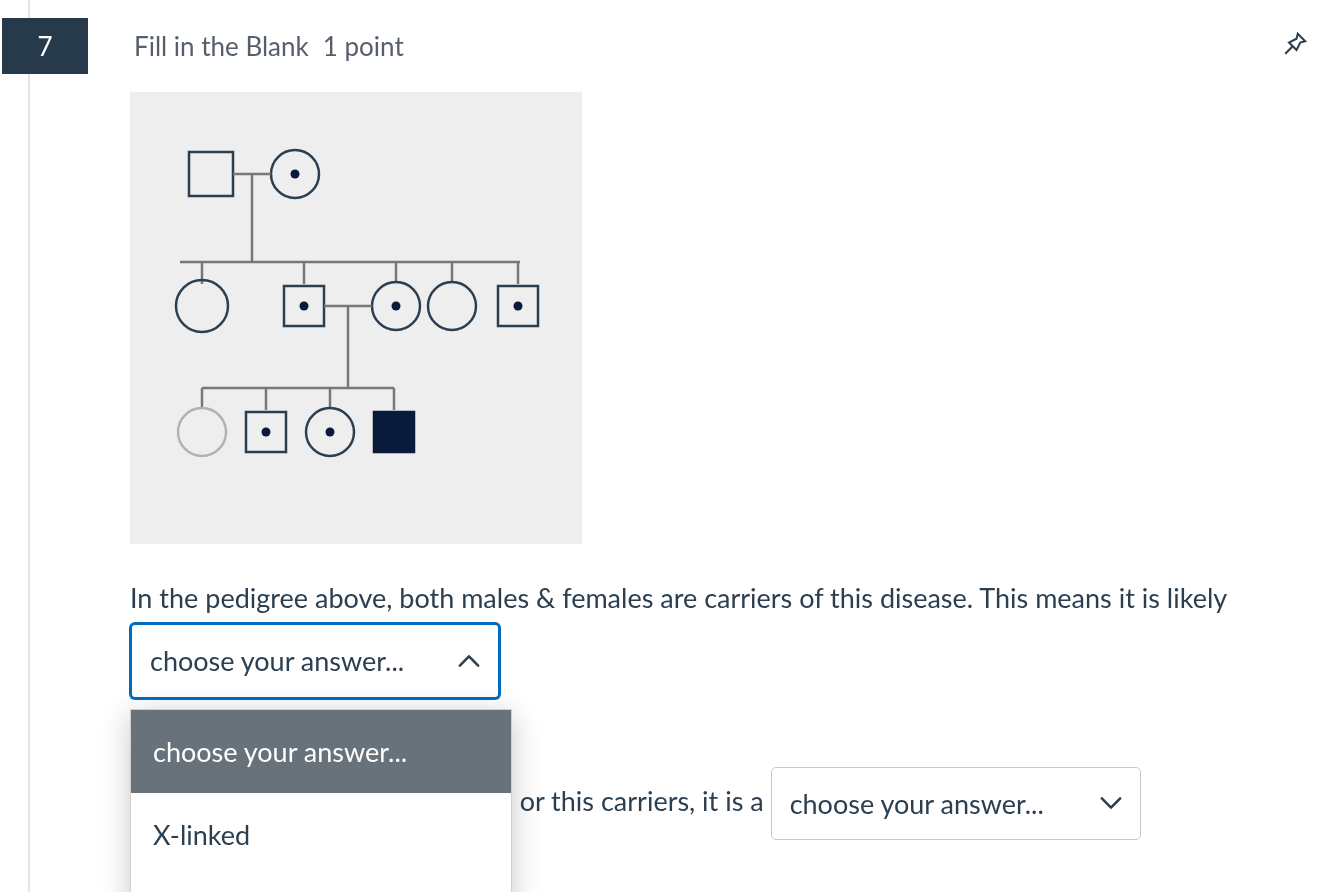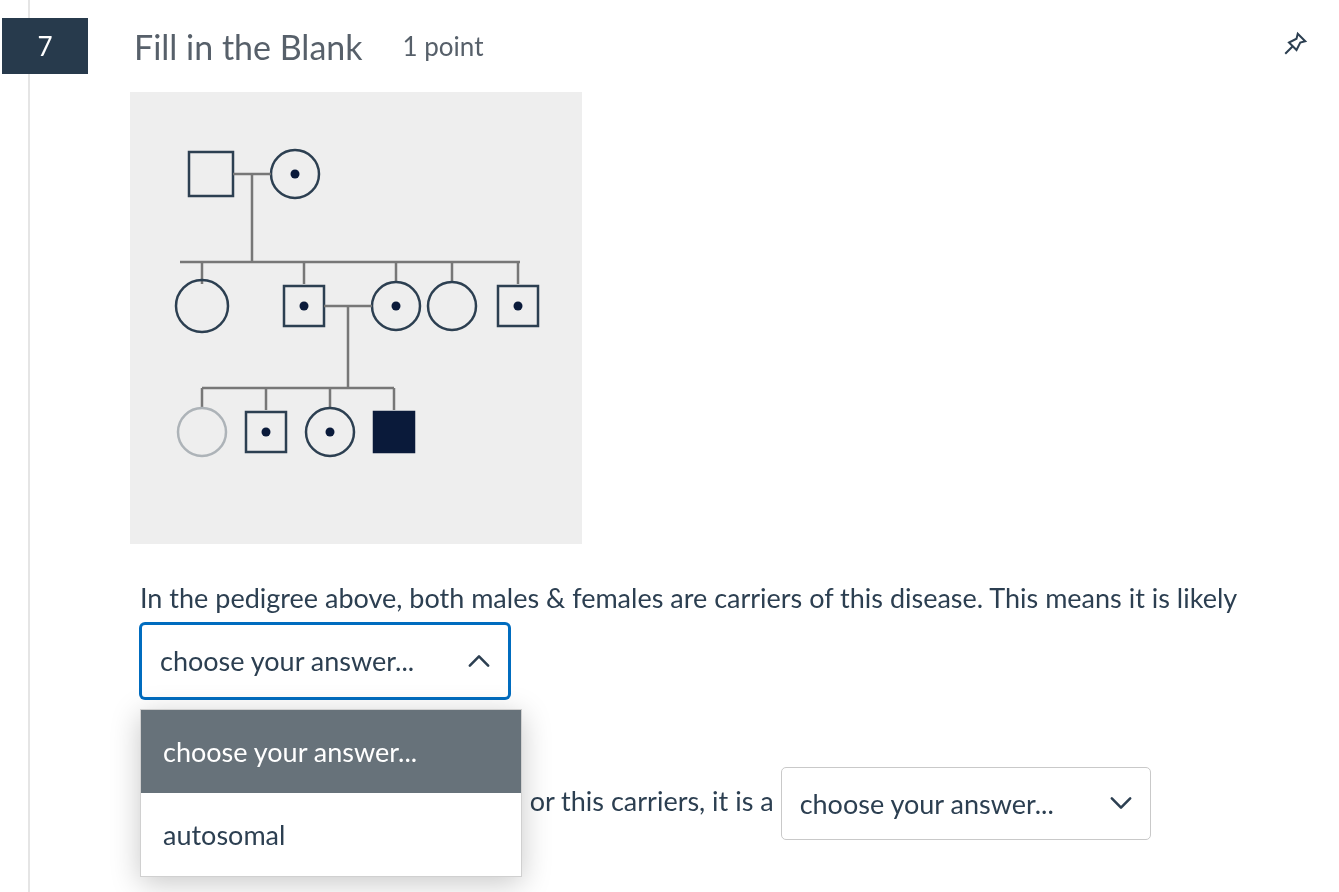--- a/index.html
+++ b/index.html
@@ -27,28 +27,28 @@
     font-size: 26px;
     width: 86px;
     height: 56px;
     display: flex;
     align-items: center;
     justify-content: center;
     margin-left: -28px;
     font-weight: 400;
   }
   .qtype {
-    font-size: 34px;
+    font-size: 26px;
     color: #57606a;
     margin-left: 46px;
   }
   .qpoints {
     font-size: 26px;
     color: #57606a;
-    margin-left: 40px;
+    margin-left: 14px;
   }
   .pin-icon {
     margin-left: auto;
     margin-right: 30px;
     color: #2c3f51;
     cursor: pointer;
   }
   .content {
     padding: 0 22px 40px 100px;
   }
@@ -60,21 +60,20 @@
     margin-bottom: 28px;
   }
   .pedigree-box svg {
     position: absolute;
     top: 0; left: 0;
   }
   .question-text {
     font-size: 27px;
     line-height: 1.9;
     color: #2c3f51;
-    margin-left: 10px;
   }
   .para2 {
     margin-top: 68px;
   }
   .dropdown {
     display: inline-block;
     position: relative;
     vertical-align: middle;
   }
   .dd-button {
@@ -187,20 +186,21 @@
       <span>In the pedigree above, both males &amp; females are carriers of this disease. This means it is likely</span>
       <span class="dropdown">
         <span class="dd-button open" role="button">
           <span class="dd-label">choose your answer...</span>
           <svg class="chev" viewBox="0 0 24 14">
             <polyline points="2,12 12,2 22,12" fill="none" stroke="#2c3f51" stroke-width="2.8" stroke-linecap="round" stroke-linejoin="round"></polyline>
           </svg>
         </span>
         <div class="dd-menu">
           <div class="dd-option highlight">choose your answer...</div>
+          <div class="dd-option">X-linked</div>
           <div class="dd-option">autosomal</div>
         </div>
       </span>
     </div>
 
     <div class="question-text para2">
       <span>Becau</span><span style="visibility:hidden;">se parents can be carriers f</span><span>or this carriers, it is a</span>
       <span class="dropdown">
         <span class="dd-button" role="button">
           <span class="dd-label">choose your answer...</span>

